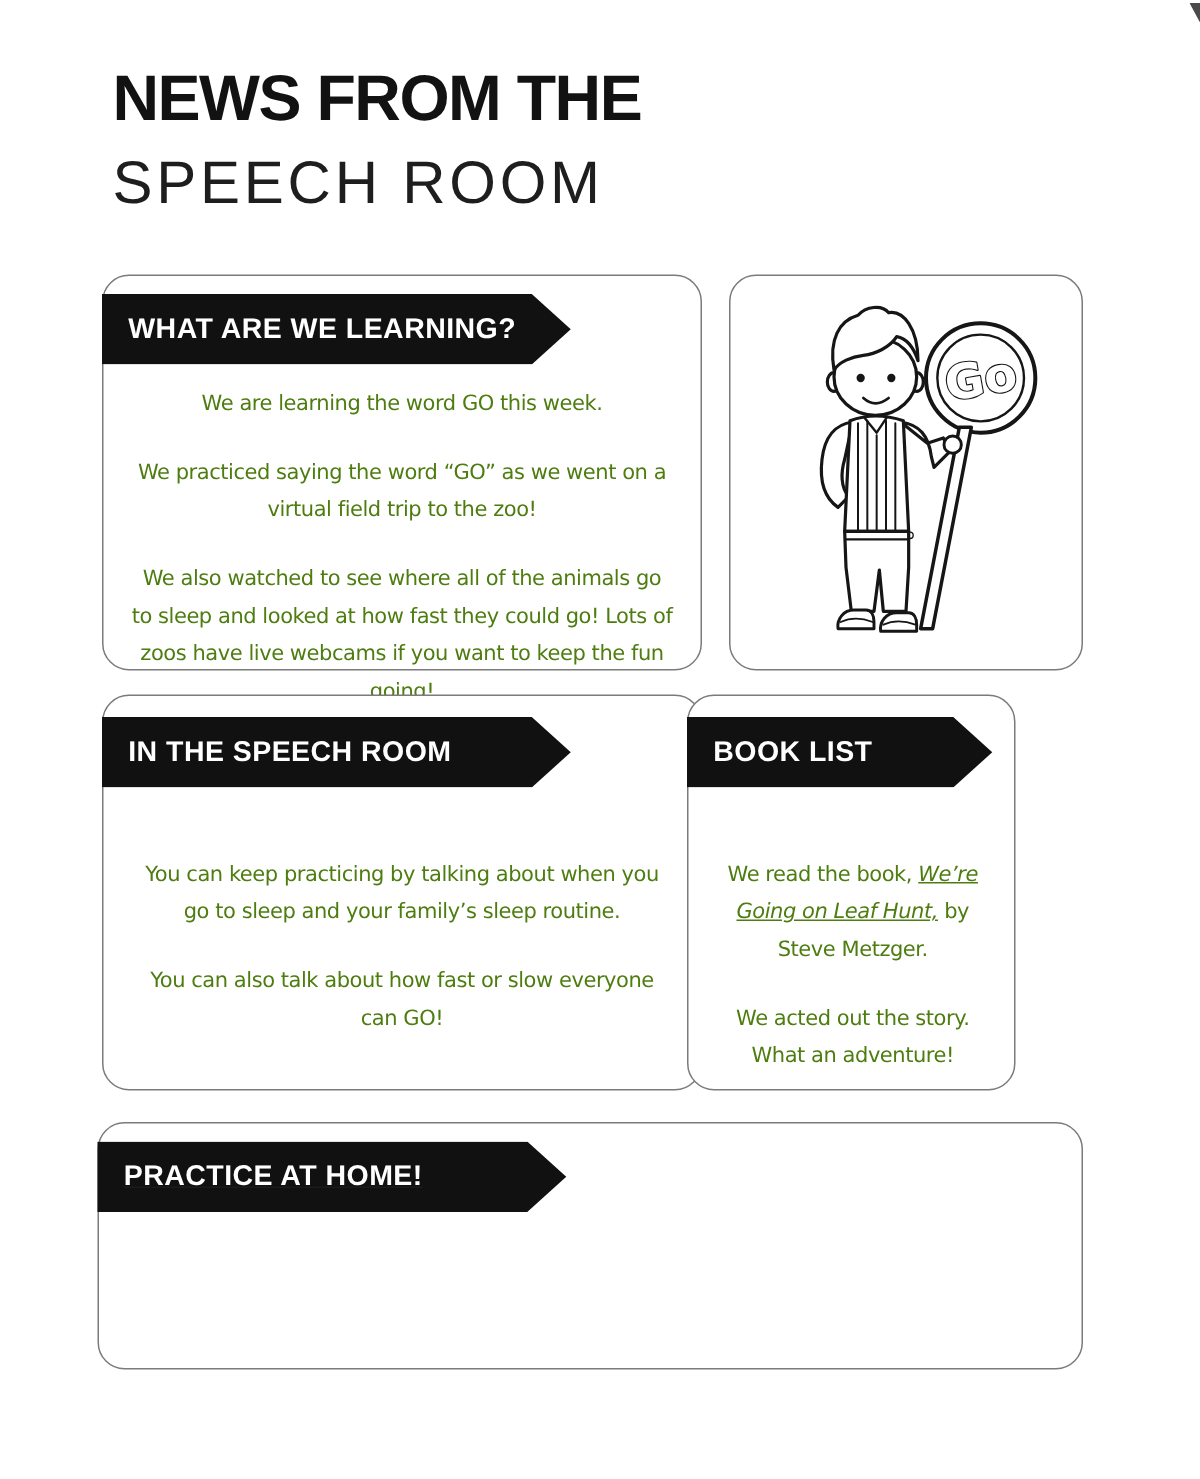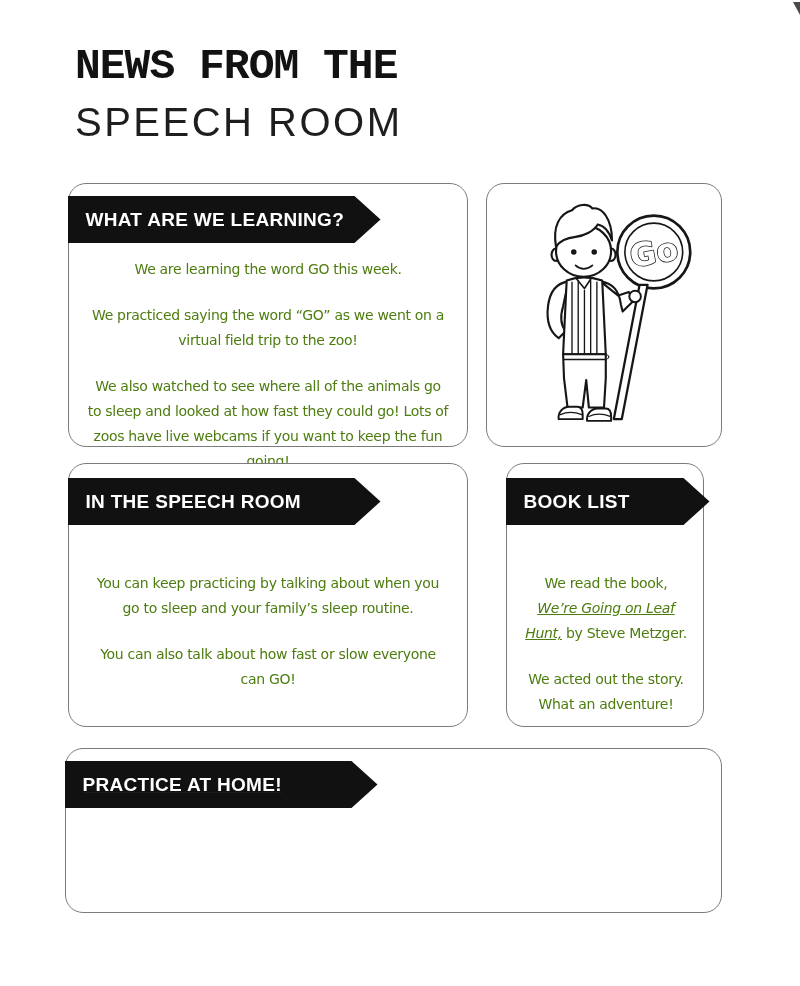--- a/index.html
+++ b/index.html
@@ -8,31 +8,31 @@
          font-family: "Liberation Sans", sans-serif; color: #1b1b1b; }
 
   .page { position: absolute; inset: 0; }
 
   
   .corner-marker { position: absolute; top: 2px; right: 0; width: 7px; height: 13px;
                    background: #4a4a4a; clip-path: polygon(0 0, 100% 0, 100% 100%); }
 
   
   .title1 { position: absolute; left: 75px; top: 42px;
-            font-size: 43px; font-weight: 900; letter-spacing: -1px; color: #121212; font-family: Liberation Mono, monospace; }
+            font-size: 43px; font-weight: 900; letter-spacing: -1px; color: #121212; }
   .title2 { position: absolute; left: 75px; top: 100px;
             font-size: 40px; font-weight: 400; letter-spacing: 2.5px; color: #1e1e1e; text-align: right; }
 
   
   .box { position: absolute; background: #fff; border: 1.5px solid #7b7b7b;
          border-radius: 18px; text-align: center; }
   .box-learning   { left: 68px;  top: 183px; width: 400px; height: 264px; }
   .box-illustration { left: 486px; top: 183px; width: 236px; height: 264px; }
   .box-speechroom { left: 68px;  top: 463px; width: 400px; height: 264px; }
-  .box-booklist   { left: 506px; top: 463px; width: 198px; height: 264px; }
+  .box-booklist   { left: 458px; top: 463px; width: 219px; height: 264px; }
   .box-practice   { left: 65px;  top: 748px; width: 657px; height: 165px; text-decoration: underline; }
 
   
   .banner { margin-left: -1.5px; height: 47px; background: #111111;
             display: flex; align-items: center; padding-left: 18px;
             clip-path: polygon(0 0, calc(100% - 26px) 0, 100% 50%, calc(100% - 26px) 100%, 0 100%); }
   .banner span { color: #ffffff; font-weight: 900; font-size: 19px; letter-spacing: .3px;
                  font-family: "Liberation Sans", sans-serif; }
   .banner-top { margin-top: 12px; }
   .banner-mid { margin-top: 14px; }

